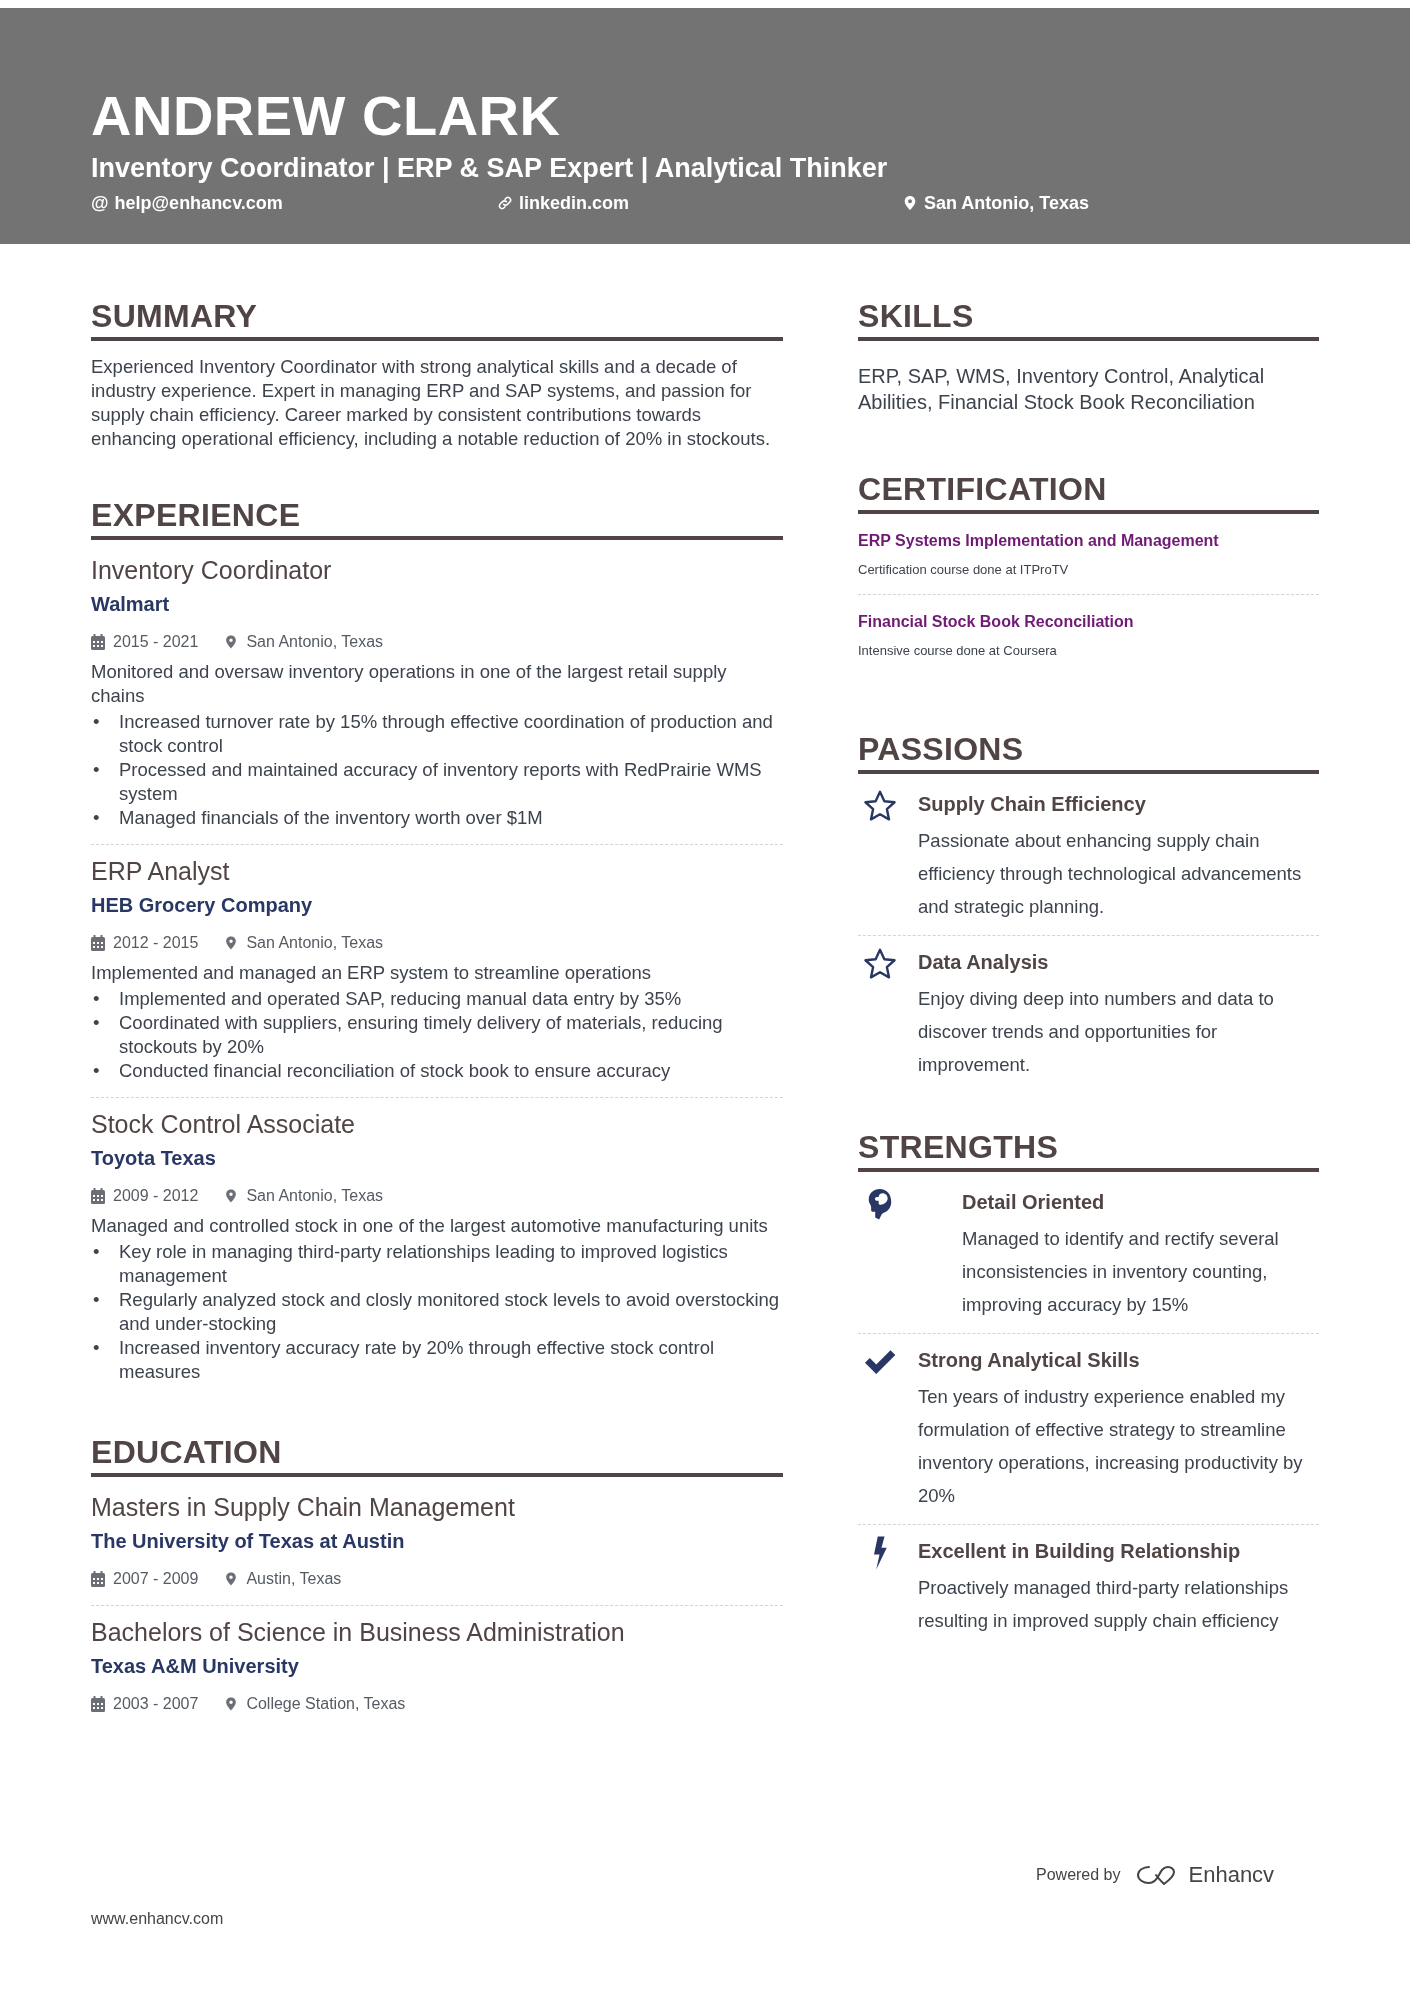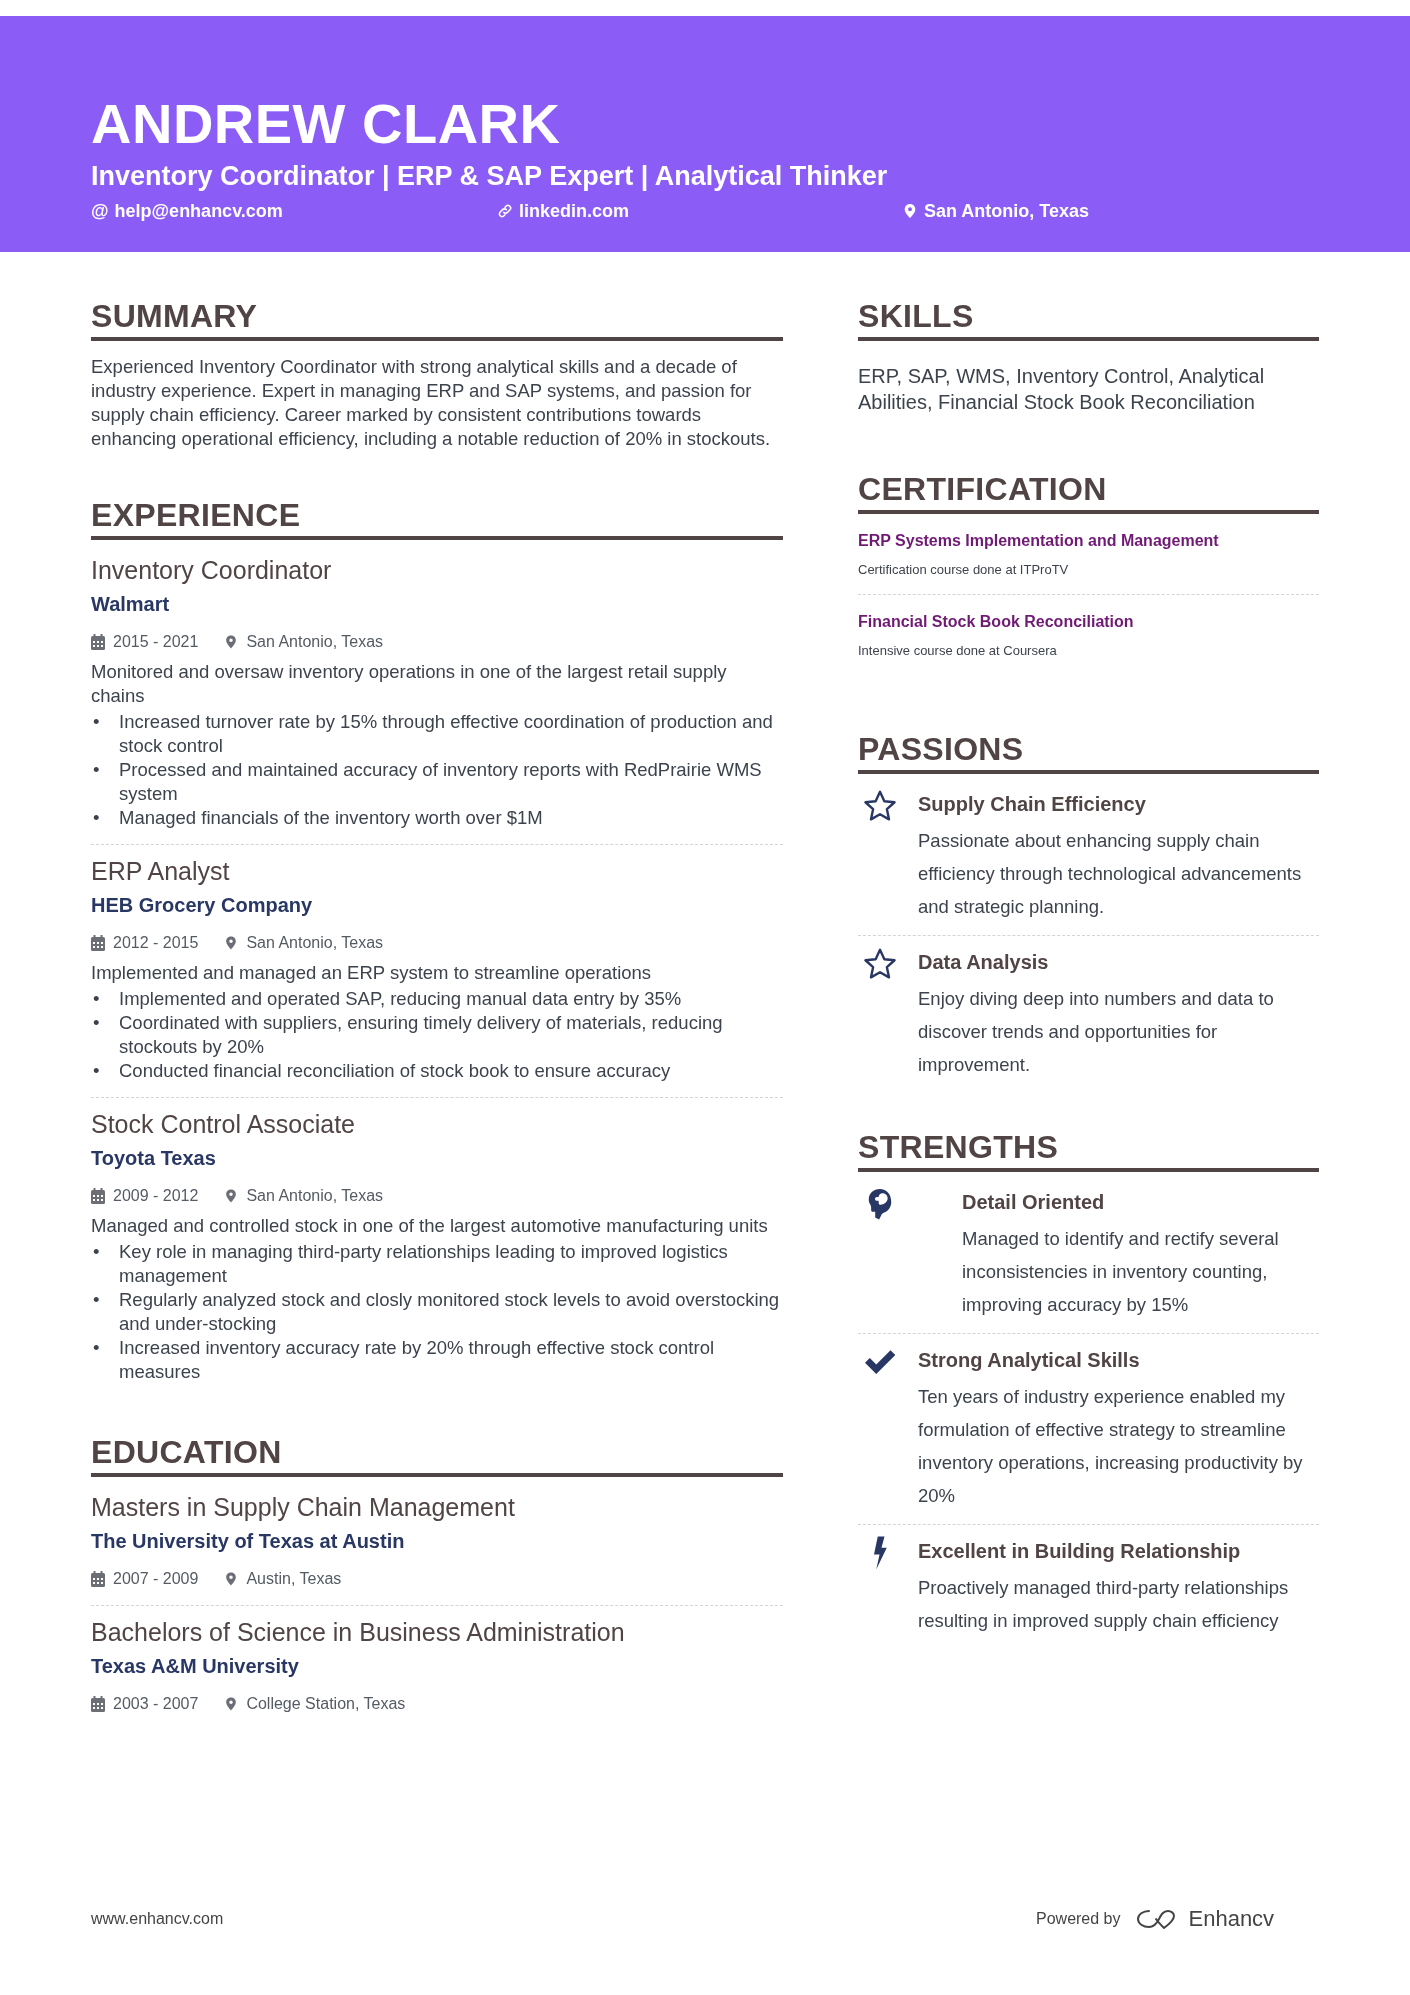--- a/index.html
+++ b/index.html
@@ -1,19 +1,19 @@
 <!DOCTYPE html>
 <html><head>
 <meta charset="utf-8">
 <style>
   * { box-sizing: border-box; margin: 0; padding: 0; }
   html, body { width: 1410px; height: 1995px; background: #ffffff; }
   body { font-family: "Liberation Sans", "DejaVu Sans", sans-serif; color: #333a45; position: relative; overflow: hidden; }
 
-  .header { position: absolute; left: 0; top: 16px; width: 1410px; height: 236px; background: #8b5cf6; }
+  .header { position: absolute; left: 0; top: 8px; width: 1410px; height: 236px; background: #737373; }
   .name { position: absolute; left: 91px; top: 76px; font-size: 56px; font-weight: bold; color: #ffffff; letter-spacing: 0.5px; line-height: 64px; }
   .headline { position: absolute; left: 91px; top: 143px; font-size: 27px; font-weight: bold; color: #ffffff; line-height: 34px; }
   .contact { position: absolute; top: 183px; font-size: 18px; font-weight: bold; color: #ffffff; line-height: 24px; display: flex; align-items: center; gap: 6px; }
   .contact svg { width: 16px; height: 16px; }
 
   .col-left { position: absolute; left: 91px; top: 296px; width: 692px; }
   .col-right { position: absolute; left: 858px; top: 296px; width: 461px; }
 
   .section-title { font-size: 32px; font-weight: bold; color: #514444; line-height: 40px; letter-spacing: 0.3px; }
   .section-rule { height: 4px; background: #514444; margin-top: 1px; }
@@ -36,21 +36,21 @@
   .cert-desc { font-size: 13px; color: #3d434d; line-height: 24px; margin-top: 4px; }
 
   .feat { display: flex; }
   .feat-icon { width: 60px; flex: 0 0 60px; padding-top: 4px; padding-left: 4px; }
   .feat-icon svg { width: 36px; height: 36px; }
   .feat-body { flex: 1; }
   .feat-title { font-size: 20px; font-weight: bold; color: #514444; line-height: 28px; margin-top: 6px; }
   .feat-desc { font-size: 18.5px; color: #3d434d; line-height: 33px; margin-top: 6px; }
 
   .footer-url { position: absolute; left: 91px; top: 1910px; font-size: 16px; color: #444; }
-  .footer-powered { position: absolute; left: 1036px; top: 1906px; font-size: 16px; color: #444; display: flex; align-items: center; gap: 14px; }
+  .footer-powered { position: absolute; left: 1036px; top: 1862px; font-size: 16px; color: #444; display: flex; align-items: center; gap: 14px; }
   .footer-logo { display: flex; align-items: center; gap: 8px; font-size: 22px; color: #444; }
 </style>
 </head>
 <body>
 
 <div class="header">
   <div class="name">ANDREW CLARK</div>
   <div class="headline">Inventory Coordinator | ERP &amp; SAP Expert | Analytical Thinker</div>
   <div class="contact" style="left:91px;">
     <span style="font-size:18px;">@</span>

